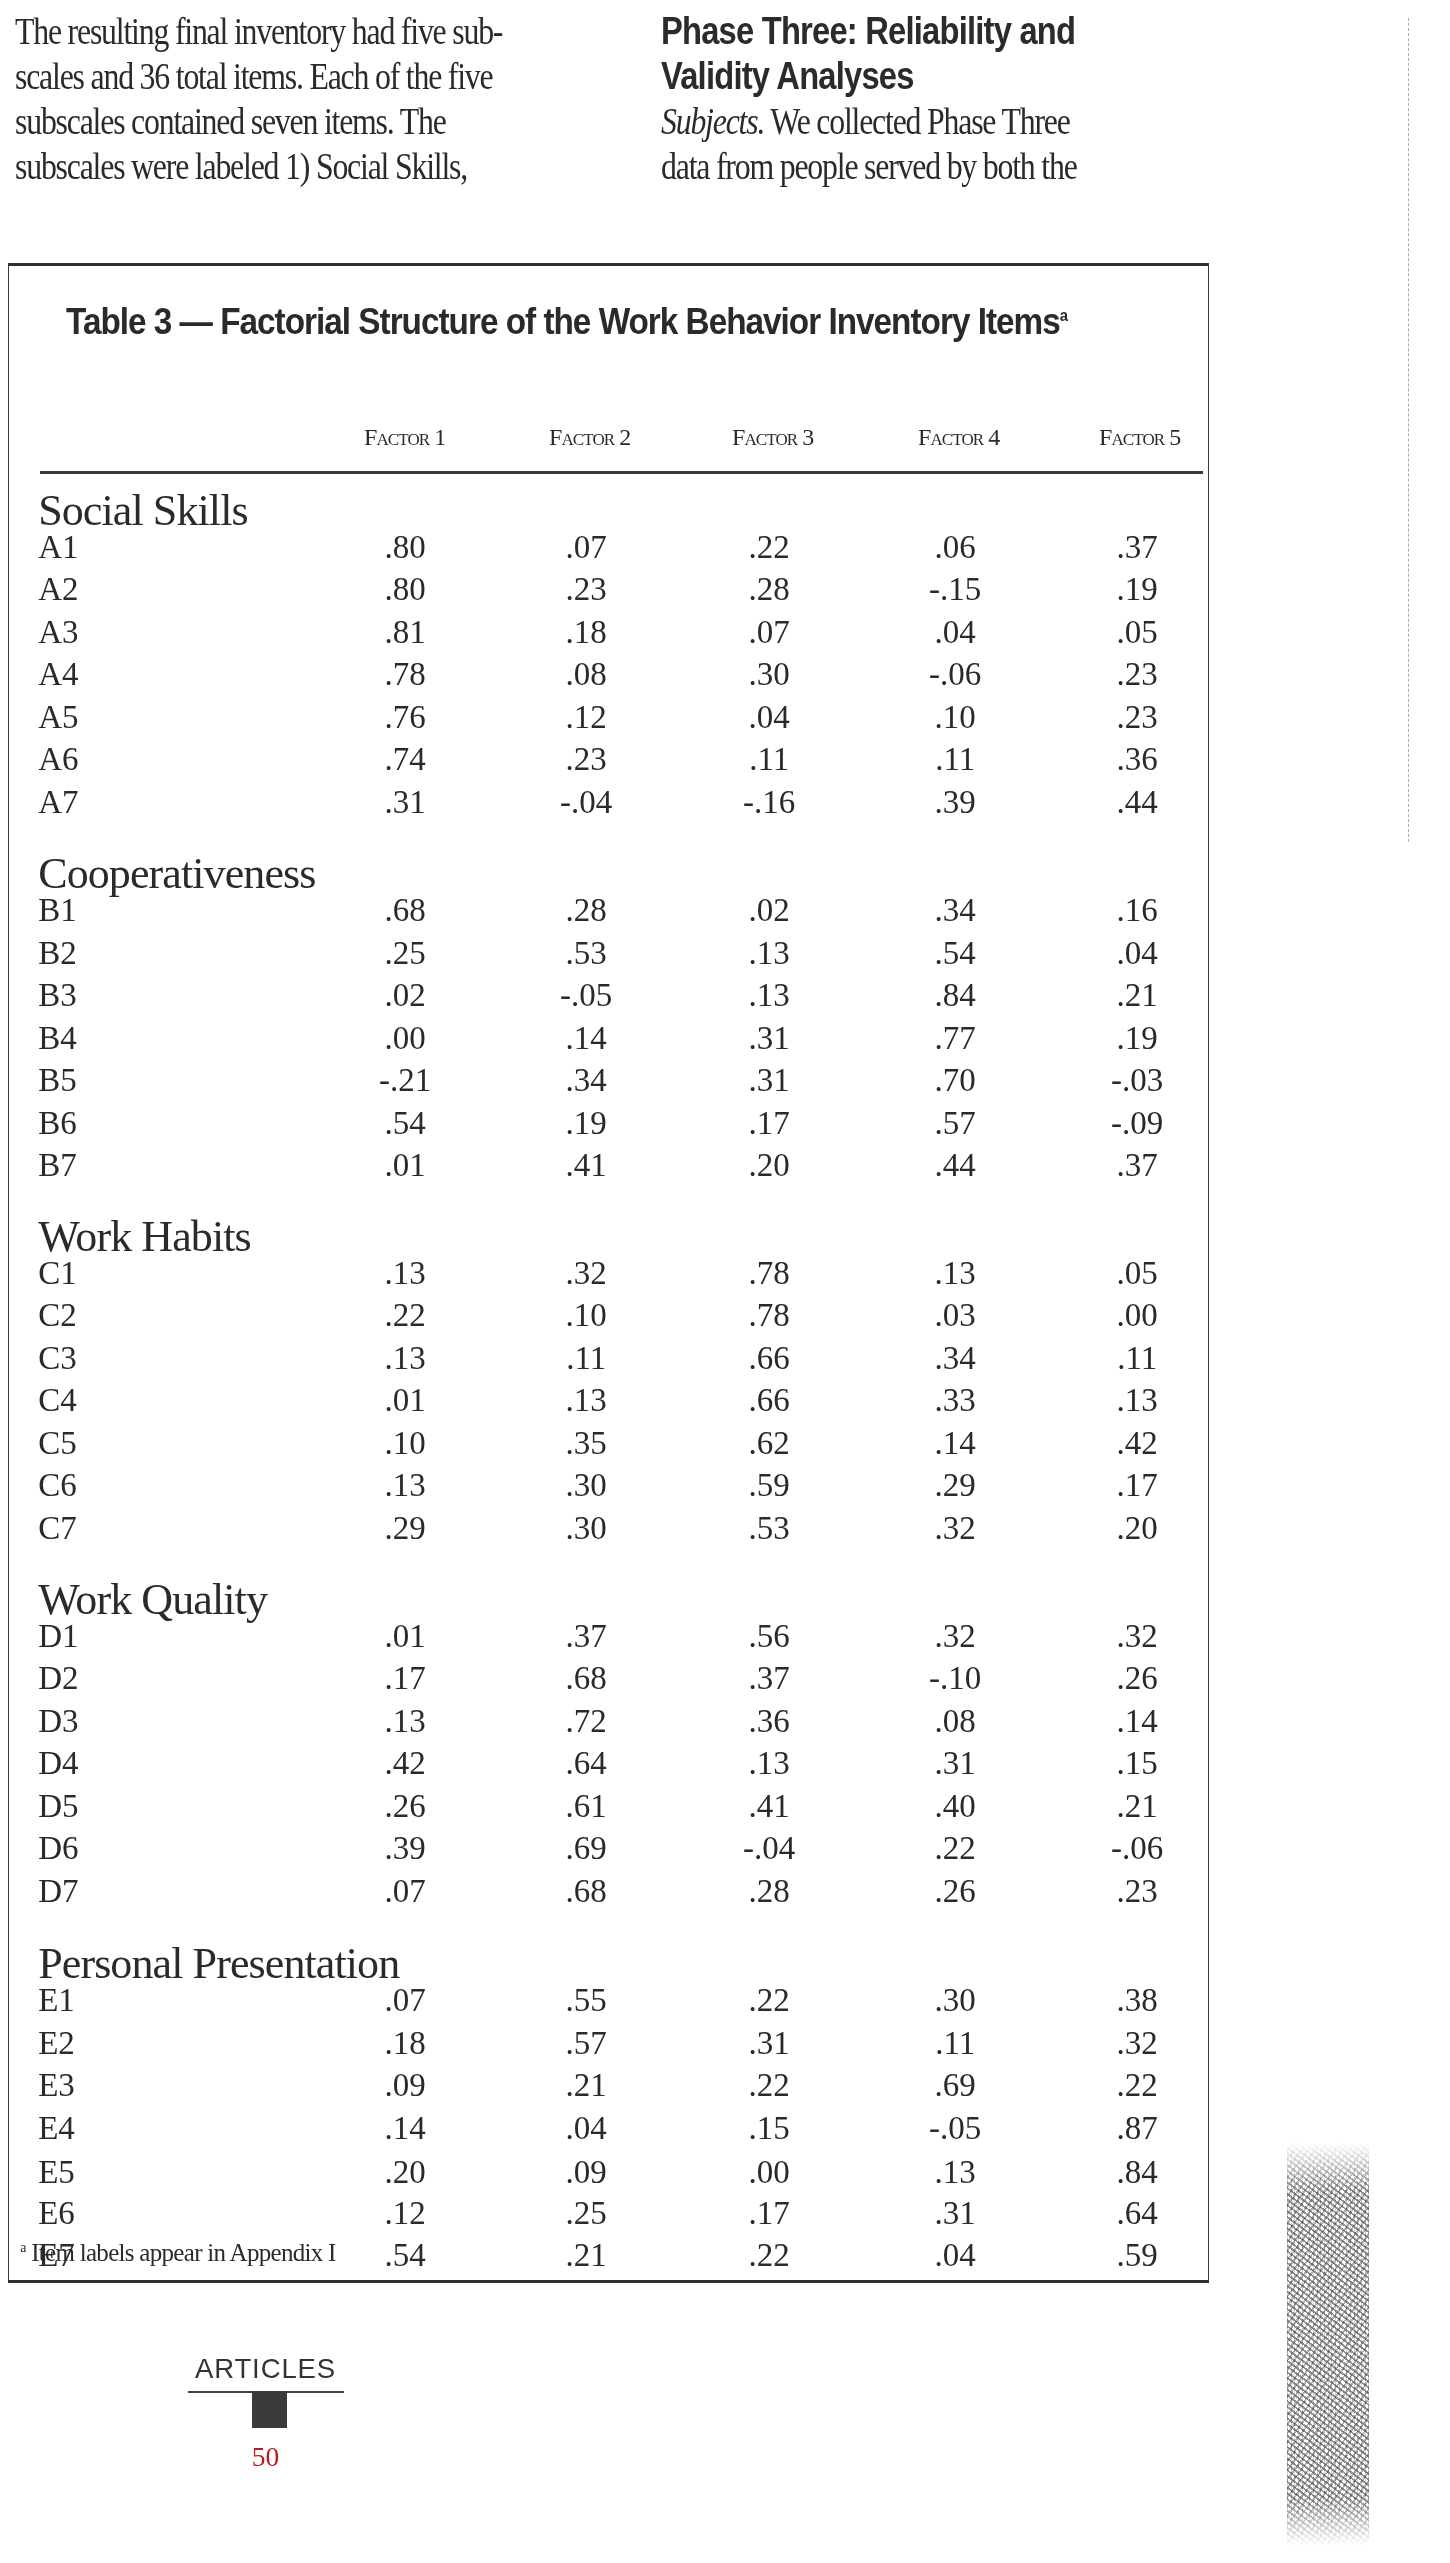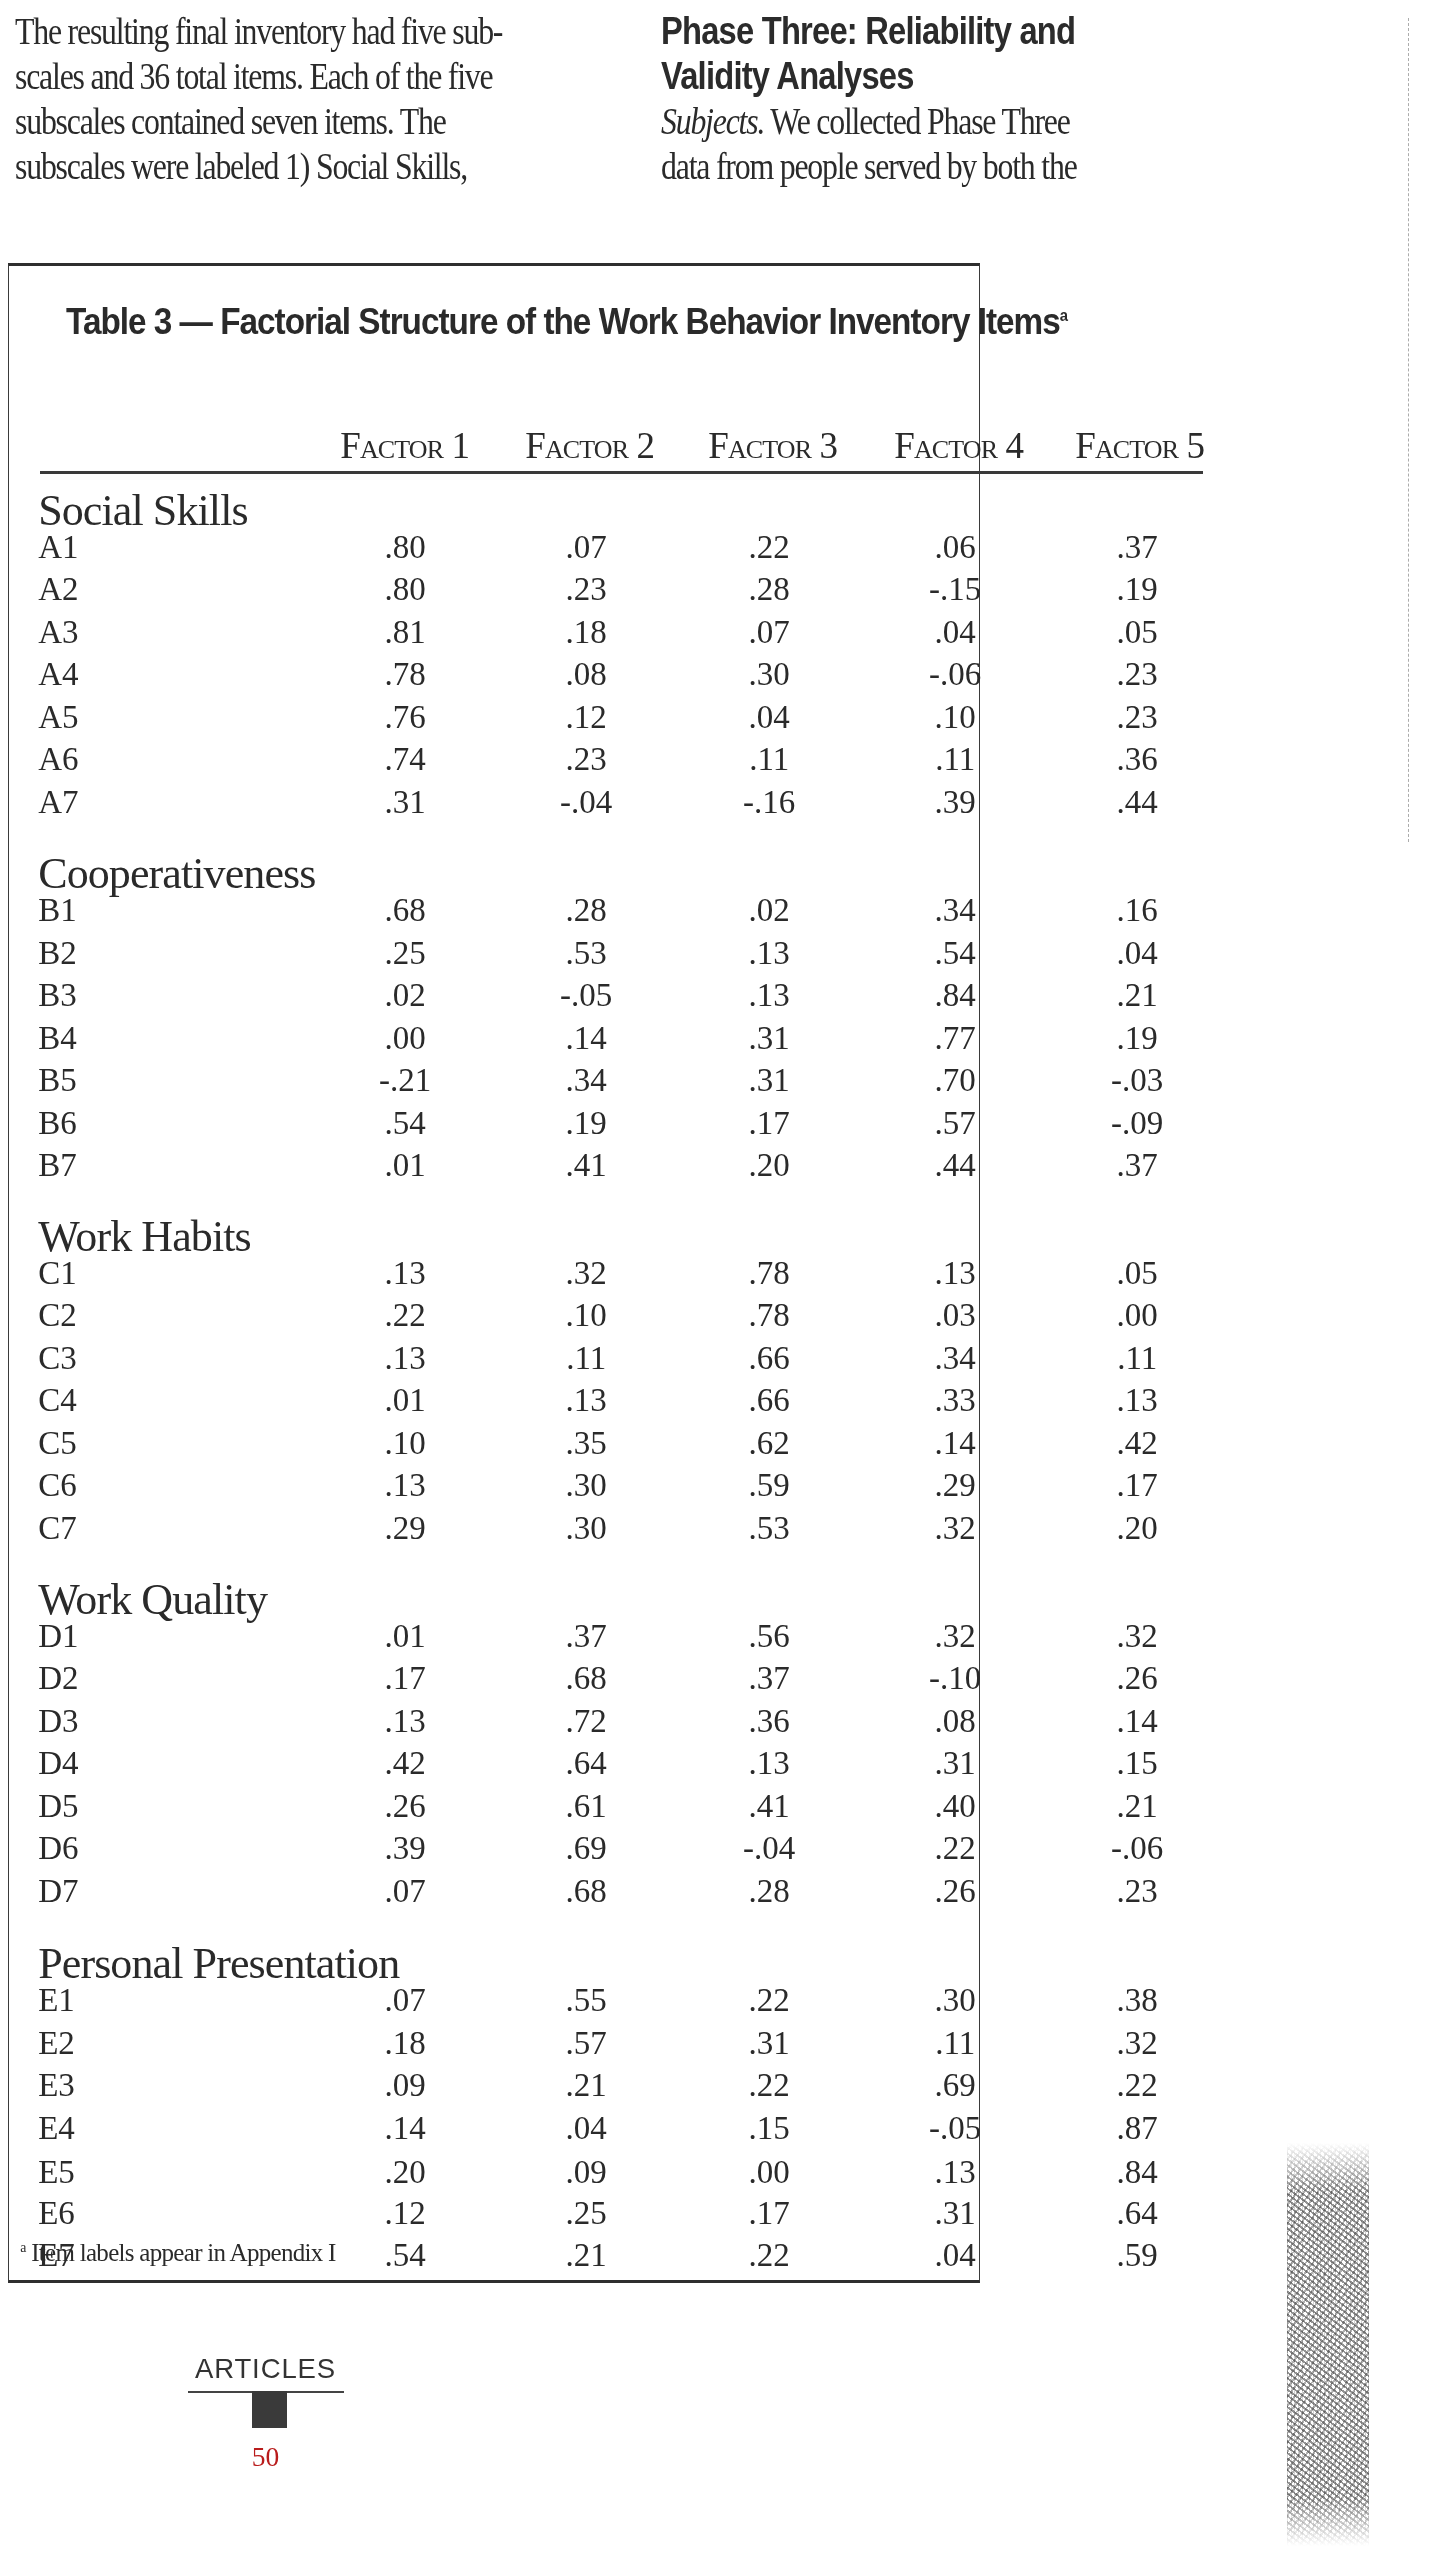--- a/index.html
+++ b/index.html
@@ -3,24 +3,24 @@
 <meta charset="utf-8">
 <style>
   html, body { margin:0; padding:0; background:#ffffff; }
   body { width:1451px; height:2563px; position:relative; overflow:hidden; color:#2a2a2a; font-family:"Liberation Serif", serif; }
   .col-text { position:absolute; font-size:37px; line-height:45px; letter-spacing:-1.4px; transform:scaleX(0.86); transform-origin:left top; white-space:nowrap; }
   #left-col { left:14.7px; top:9.2px; }
   #right-col { left:661px; top:9.2px; }
   .heading { font-family:"Liberation Sans", sans-serif; font-weight:bold; font-size:38px; line-height:45px; letter-spacing:-0.9px; color:#2b2b2b; }
   .italic { font-style:italic; }
 
-  #table-box { position:absolute; left:8.2px; top:263px; width:972px; height:2020px; border:1.8px solid #3a3a3a; border-top:3.7px solid #2e2e2e; border-bottom:3.7px solid #2e2e2e; box-sizing:border-box; }
+  #table-box { position:absolute; left:8.2px; top:263px; width:1201px; height:2020px; border:1.8px solid #3a3a3a; border-top:3.7px solid #2e2e2e; border-bottom:3.7px solid #2e2e2e; box-sizing:border-box; }
   #table-title { position:absolute; left:57px; top:35px; font-family:"Liberation Sans", sans-serif; font-weight:bold; font-size:37px; letter-spacing:-1.1px; white-space:nowrap; transform:scaleX(0.9); transform-origin:left top; color:#2a2a2a; }
   #header-row { position:absolute; left:0; top:158px; width:100%; height:46px; }
-  .fh { position:absolute; top:0; width:183px; margin-left:-92px; text-align:center; font-size:37px; font-variant:small-caps; letter-spacing:-0.9px; white-space:nowrap; }
+  .fh { position:absolute; top:0; width:183px; margin-left:-92px; text-align:center; font-size:24px; font-variant:small-caps; letter-spacing:-0.9px; white-space:nowrap; }
   #header-rule { position:absolute; left:31px; top:205px; width:1163px; height:2.7px; background:#3a3a3a; }
 
   #table-body { position:absolute; left:0; top:0; width:100%; }
   .group-label { position:absolute; left:29px; font-size:44px; letter-spacing:-0.9px; white-space:nowrap; }
   .row { position:absolute; left:0; width:100%; height:42px; }
   .item { position:absolute; left:29px; top:0; font-size:33px; }
   .val { position:absolute; top:0; width:110px; margin-left:-55px; text-align:center; font-size:33px; }
   .v1 { left:396px; } .v2 { left:577px; } .v3 { left:760px; } .v4 { left:946px; } .v5 { left:1128px; }
   .c1 { left:396px; } .c2 { left:581px; } .c3 { left:764px; } .c4 { left:950px; } .c5 { left:1131px; }
 

